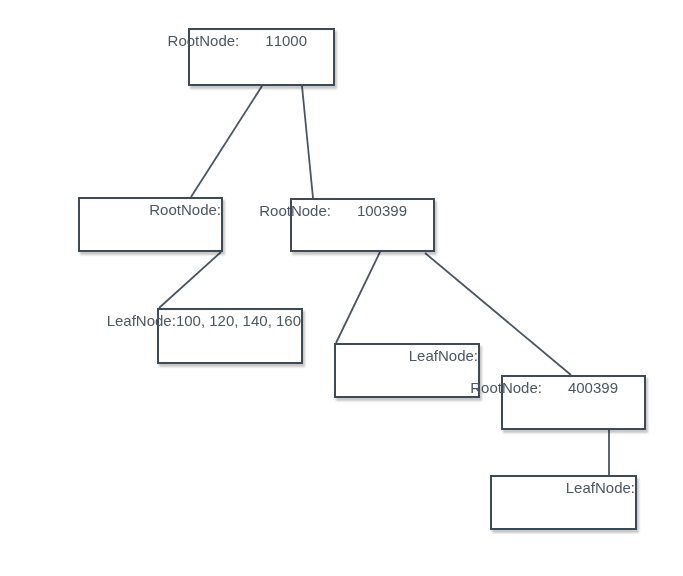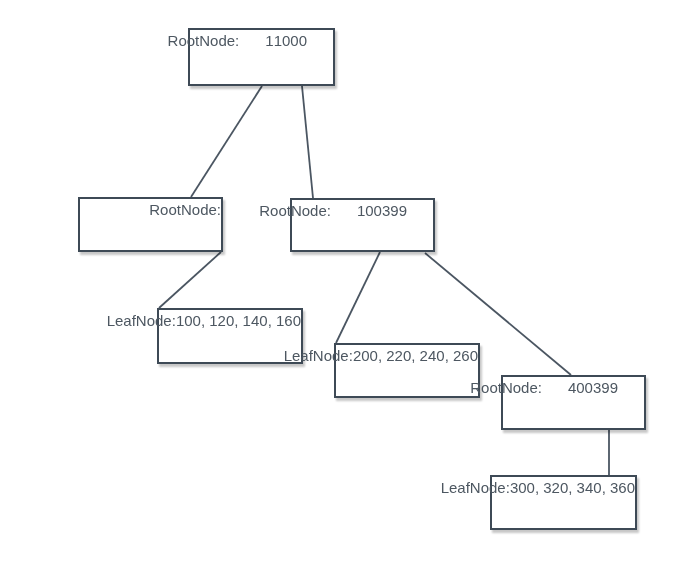--- a/index.html
+++ b/index.html
@@ -80,28 +80,26 @@
 
   </div>
     <div class="node" style="left: 157px; top: 308px; width: 146px; height: 56px; border-color: rgb(62, 74, 86); color: rgb(77, 87, 97);">
     <div class="node-title">LeafNode:</div>
 
     <div class="node-values">100, 120, 140, 160</div>
   </div>
     <div class="node" style="left: 334px; top: 343px; width: 146px; height: 55px; border-color: rgb(62, 74, 86); color: rgb(77, 87, 97);">
     <div class="node-title">LeafNode:</div>
 
-    <div class="node-values">200, 220, 240, 260</div>
   </div>
     <div class="node" style="left: 501px; top: 375px; width: 145px; height: 55px; border-color: rgb(62, 74, 86); color: rgb(77, 87, 97);">
     <div class="node-title">RootNode:</div>
     <div class="node-range">
       <span class="low">400</span>
       <span class="high">399</span>
     </div>
 
   </div>
     <div class="node" style="left: 490px; top: 475px; width: 147px; height: 55px; border-color: rgb(62, 74, 86); color: rgb(77, 87, 97);">
     <div class="node-title">LeafNode:</div>
 
-    <div class="node-values">300, 320, 340, 360</div>
   </div>
   </div>
 
 </body></html>

